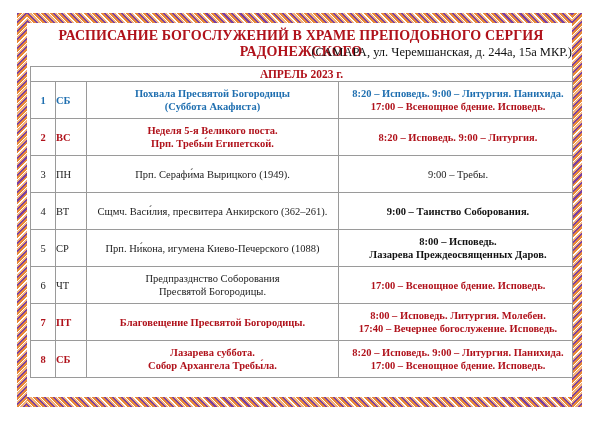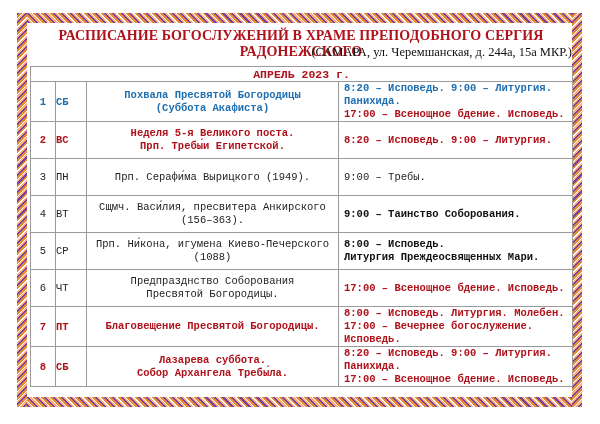--- a/index.html
+++ b/index.html
@@ -9,26 +9,26 @@
       repeating-linear-gradient(45deg, #e8893a 0 2px, #7b3fa0 2px 3.5px, #f2b27a 3.5px 5px, #ffffff 5px 6px); }
   .bar.top { left:0; top:0; width:565px; height:10px; }
   .bar.bottom { left:0; bottom:0; width:565px; height:10px; }
   .bar.left { left:0; top:0; width:10px; height:394px;
       background: repeating-linear-gradient(-45deg, #e8893a 0 2px, #7b3fa0 2px 3.5px, #f2b27a 3.5px 5px, #ffffff 5px 6px); }
   .bar.right { right:0; top:0; width:10px; height:394px;
       background: repeating-linear-gradient(-45deg, #e8893a 0 2px, #7b3fa0 2px 3.5px, #f2b27a 3.5px 5px, #ffffff 5px 6px); }
   .title { position:absolute; left:30px; width:542px; top:28px; text-align:center; color:#b0121b; font-weight:bold; font-size:14px; letter-spacing:0.1px; }
   .subtitle { position:absolute; left:30px; width:542px; top:45px; text-align:right; color:#111; font-size:12.5px; }
   table { position:absolute; left:30px; top:66px; width:543px; border-collapse:collapse; font-size:10.5px; }
-  td { border:1px solid #9a9a9a; padding:0; vertical-align:middle;font-family:Liberation Mono, monospace; }
+  td { border:1px solid #9a9a9a; padding:0; vertical-align:middle; }
   .month td { height:14px; text-align:center; color:#b0121b; font-weight:bold; font-size:11.5px; }
   .c-num { width:24px; text-align:center; }
   .c-day { width:30px; }
   .c-ev { width:251px; text-align:center; line-height:13px;margin-left:34px; }
-  .c-sv { text-align:left; padding-left:5px; line-height:13px; }
+  .c-sv { text-align:center; padding-left:5px; line-height:13px; }
   tr.r td { height:36px; }
   .blue { color:#1f6fb0; font-weight:bold; }
   .red { color:#b0121b; font-weight:bold; }
   .black { color:#222; }
   .blackb { color:#111; font-weight:bold; }
   .line { display:block; }
 </style>
 </head>
 <body>
 
@@ -77,35 +77,35 @@
           <span class="line">Прп. Серафи́ма Вырицкого (1949).</span>
         </td>
         <td class="c-sv">
           <span class="line black">9:00 – Требы.</span>
         </td>
       </tr>
       <tr class="r">
         <td class="c-num black">4</td>
         <td class="c-day black">ВТ</td>
         <td class="c-ev black">
-          <span class="line">Сщмч. Васи́лия, пресвитера Анкирского (156–363).</span>
+          <span class="line">Сщмч. Васи́лия, пресвитера Анкирского (362–261).</span>
         </td>
         <td class="c-sv">
           <span class="line blackb">9:00 – Таинство Соборования.</span>
         </td>
       </tr>
       <tr class="r">
         <td class="c-num black">5</td>
         <td class="c-day black">СР</td>
         <td class="c-ev black">
           <span class="line">Прп. Ни́кона, игумена Киево-Печерского (1088)</span>
         </td>
         <td class="c-sv">
           <span class="line blackb">8:00 – Исповедь.</span>
-          <span class="line blackb">Литургия Преждеосвященных Мари.</span>
+          <span class="line blackb">Лазарева Преждеосвященных Даров.</span>
         </td>
       </tr>
       <tr class="r">
         <td class="c-num black">6</td>
         <td class="c-day black">ЧТ</td>
         <td class="c-ev black">
           <span class="line">Предпразднство Соборования</span>
           <span class="line">Пресвятой Богородицы.</span>
         </td>
         <td class="c-sv">
@@ -113,21 +113,21 @@
         </td>
       </tr>
       <tr class="r">
         <td class="c-num red">7</td>
         <td class="c-day red">ПТ</td>
         <td class="c-ev red">
           <span class="line">Благовещение Пресвятой Богородицы.</span>
         </td>
         <td class="c-sv">
           <span class="line red">8:00 – Исповедь. Литургия. Молебен.</span>
-          <span class="line red">17:00 – Вечернее богослужение. Исповедь.</span>
+          <span class="line red">17:40 – Вечернее богослужение. Исповедь.</span>
         </td>
       </tr>
       <tr class="r">
         <td class="c-num red">8</td>
         <td class="c-day red">СБ</td>
         <td class="c-ev red">
           <span class="line">Лазарева суббота.</span>
           <span class="line">Собор Архангела Требы́ла.</span>
         </td>
         <td class="c-sv">

